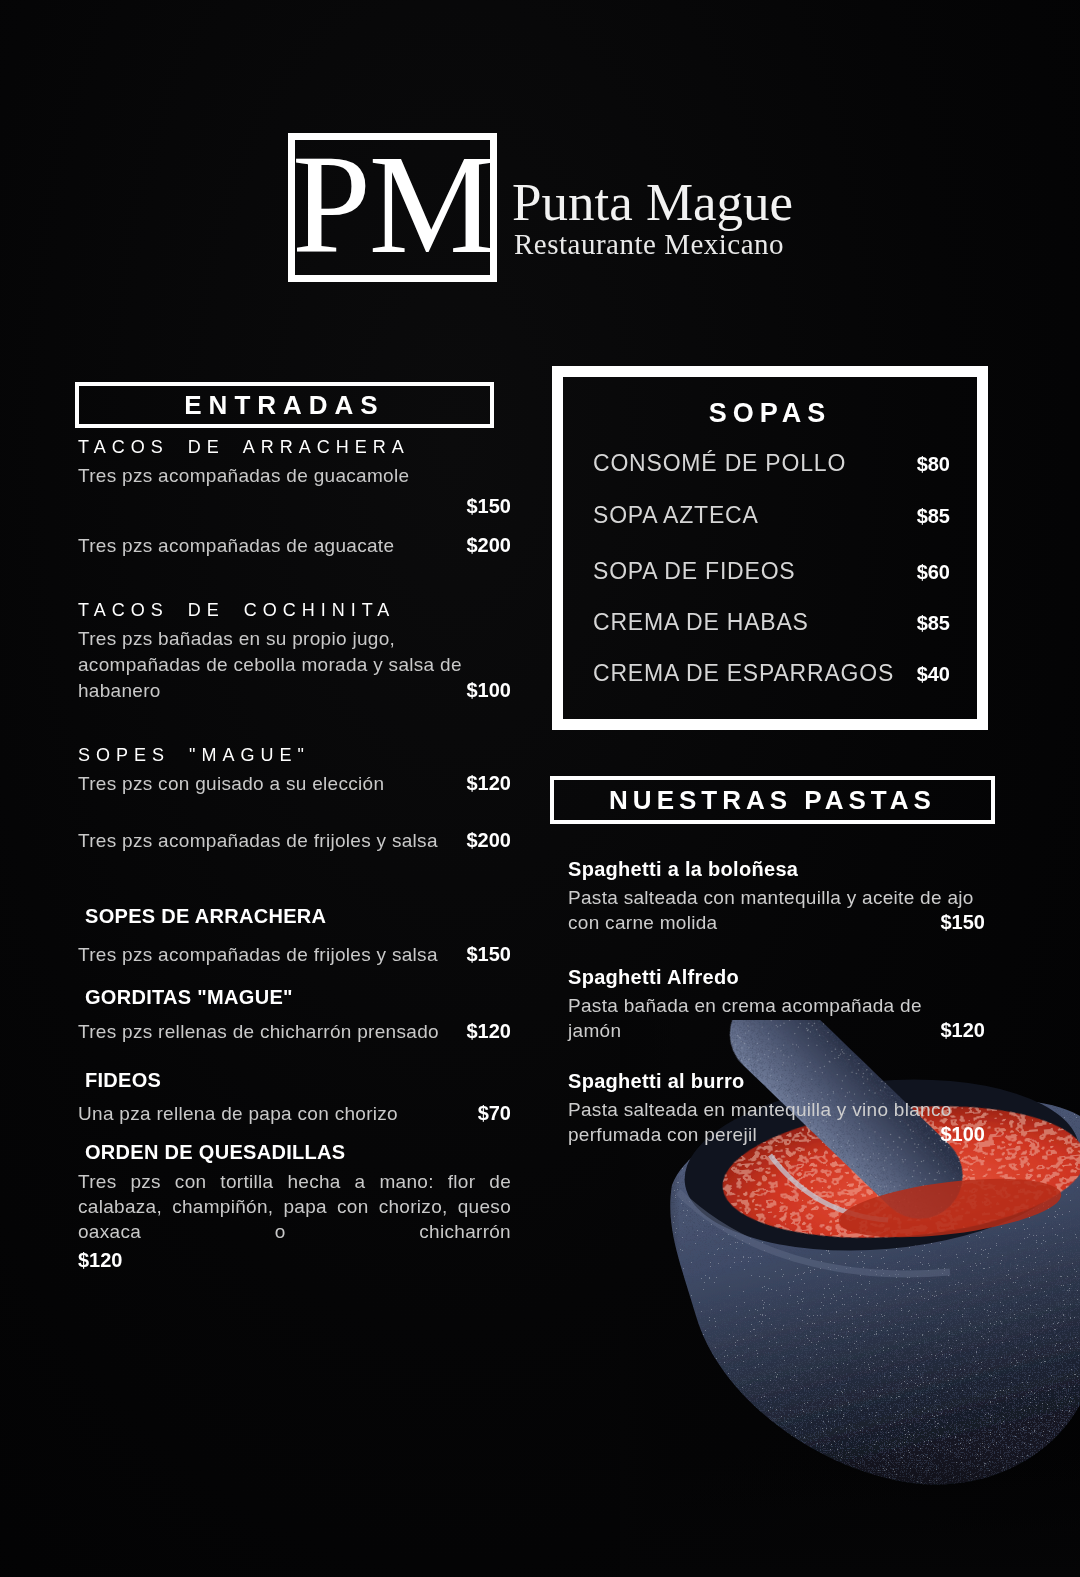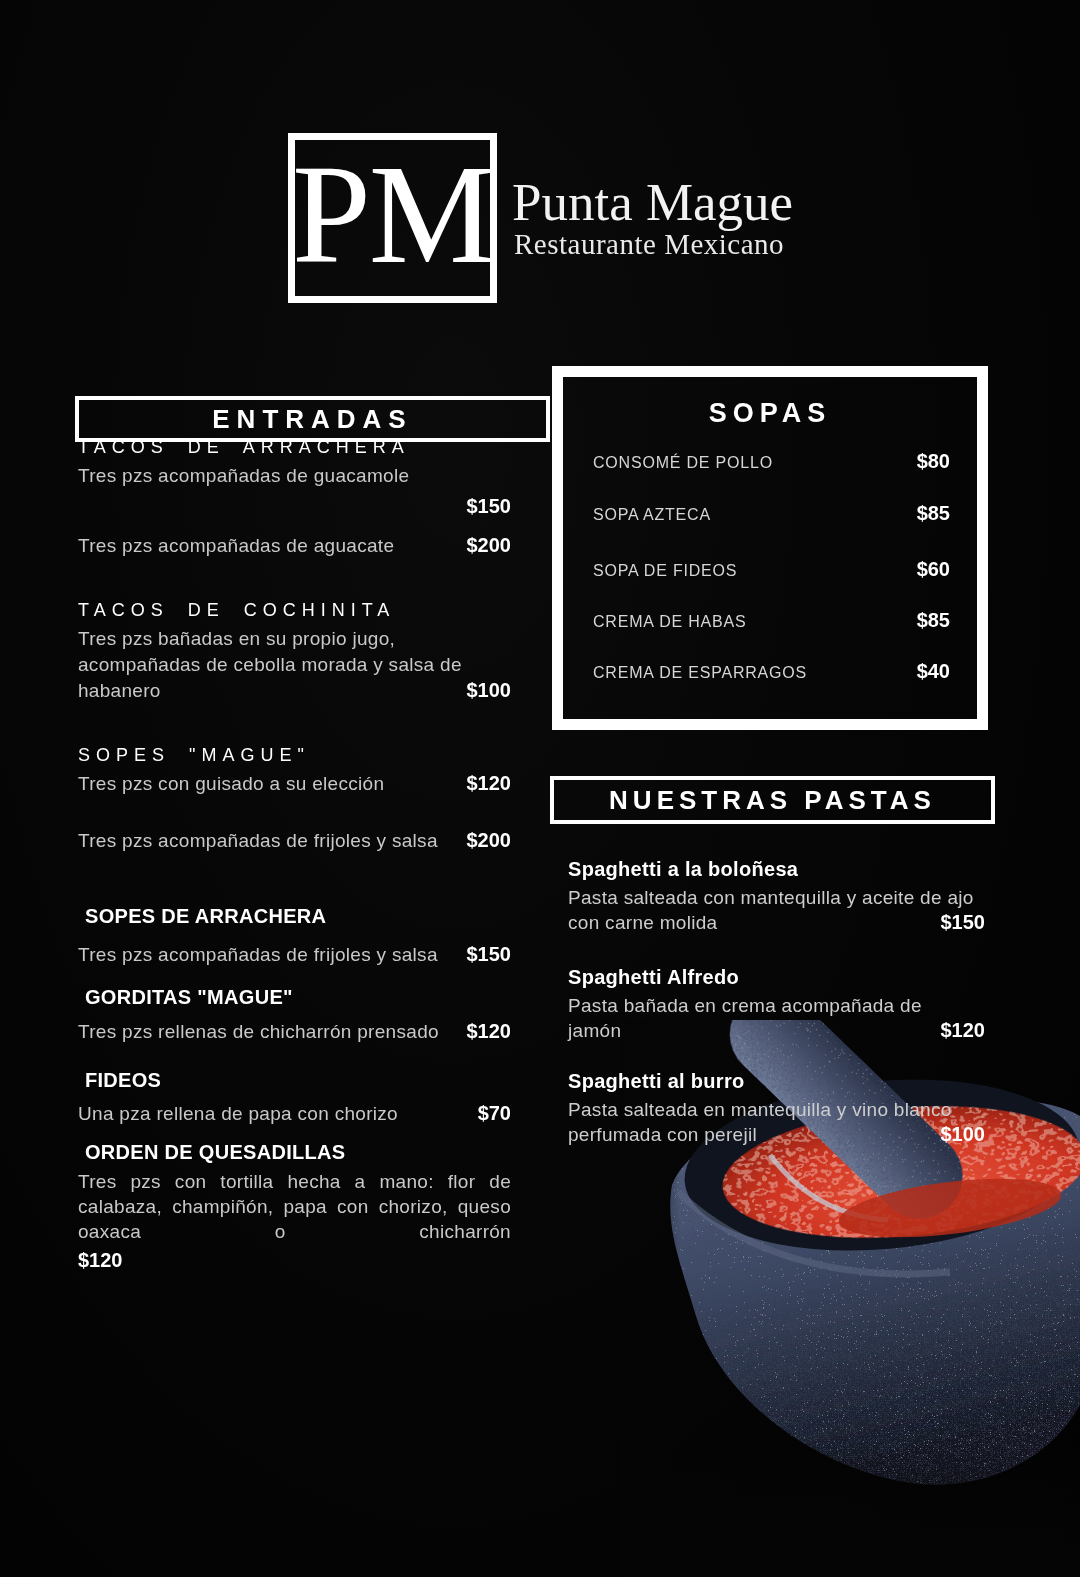--- a/index.html
+++ b/index.html
@@ -3,38 +3,38 @@
 <meta charset="utf-8">
 <style>
   html,body{margin:0;padding:0;background:#000;}
   .page{
     position:relative;width:1080px;height:1577px;overflow:hidden;
     background:radial-gradient(ellipse at 42% 28%, #0b0b0c 0%, #050506 55%, #020203 100%);
     font-family:"Liberation Sans", sans-serif;color:#fff;
   }
   
   .logo-box{
-    position:absolute;left:288px;top:133px;width:209px;height:170px;
+    position:absolute;left:288px;top:133px;width:209px;height:149px;
     border:7px solid #fff;box-sizing:border-box;display:flex;align-items:center;justify-content:center;
   }
   .logo-initials{
     font-family:"Liberation Serif","DejaVu Serif",serif;
     font-size:142px;line-height:1;letter-spacing:-2px;color:#fff;padding-bottom:8px;
   }
   .brand-name{
     position:absolute;left:512px;top:172px;
     font-family:"Liberation Serif","DejaVu Serif",serif;font-size:53px;color:#f2f2f2;
   }
   .brand-subtitle{
     position:absolute;left:514px;top:228px;
     font-family:"Liberation Serif","DejaVu Serif",serif;font-size:29px;letter-spacing:0.5px;color:#e9e9e9;
   }
   
   .entradas-box{
-    position:absolute;left:75px;top:396px;width:475px;height:46px;
+    position:absolute;left:75px;top:382px;width:419px;height:46px;
     border:4px solid #fff;box-sizing:border-box;display:flex;align-items:center;justify-content:center;
     font-weight:bold;font-size:26px;letter-spacing:7px;z-index:2;
   }
   .pastas-box{
     position:absolute;left:550px;top:776px;width:445px;height:48px;
     border:4px solid #fff;box-sizing:border-box;display:flex;align-items:center;justify-content:center;
     font-weight:bold;font-size:26px;letter-spacing:5px;z-index:2;
   }
   
   .item{position:absolute;left:78px;width:433px;z-index:2;}
@@ -53,21 +53,21 @@
   
   .sopas-box{
     position:absolute;left:552px;top:366px;width:436px;height:364px;
     border:11px solid #fff;box-sizing:border-box;z-index:2;
   }
   .sopas-title{
     position:absolute;left:0;right:0;top:21px;text-align:center;
     font-weight:bold;font-size:27px;letter-spacing:6px;color:#fff;
   }
   .srow{position:absolute;left:30px;right:27px;display:flex;justify-content:space-between;align-items:baseline;}
-  .slabel{font-size:16px;letter-spacing:0.8px;color:#d6d6d6;}
+  .slabel{font-size:23px;letter-spacing:0.8px;color:#d6d6d6;}
   .sprice{font-weight:bold;font-size:20px;color:#fff;}
   
   .pitem{position:absolute;left:568px;width:440px;z-index:2;}
   .ph{font-weight:bold;font-size:20px;letter-spacing:0.3px;color:#fff;margin-bottom:4px;}
   .pdesc{font-size:19px;line-height:25px;color:#cdcdcd;letter-spacing:0.3px;}
   .pitem .price{position:absolute;right:23px;bottom:1px;}
   .w385{width:385px;}
   .w420{width:420px;}
   
   .molcajete{position:absolute;left:620px;top:1020px;z-index:1;}

